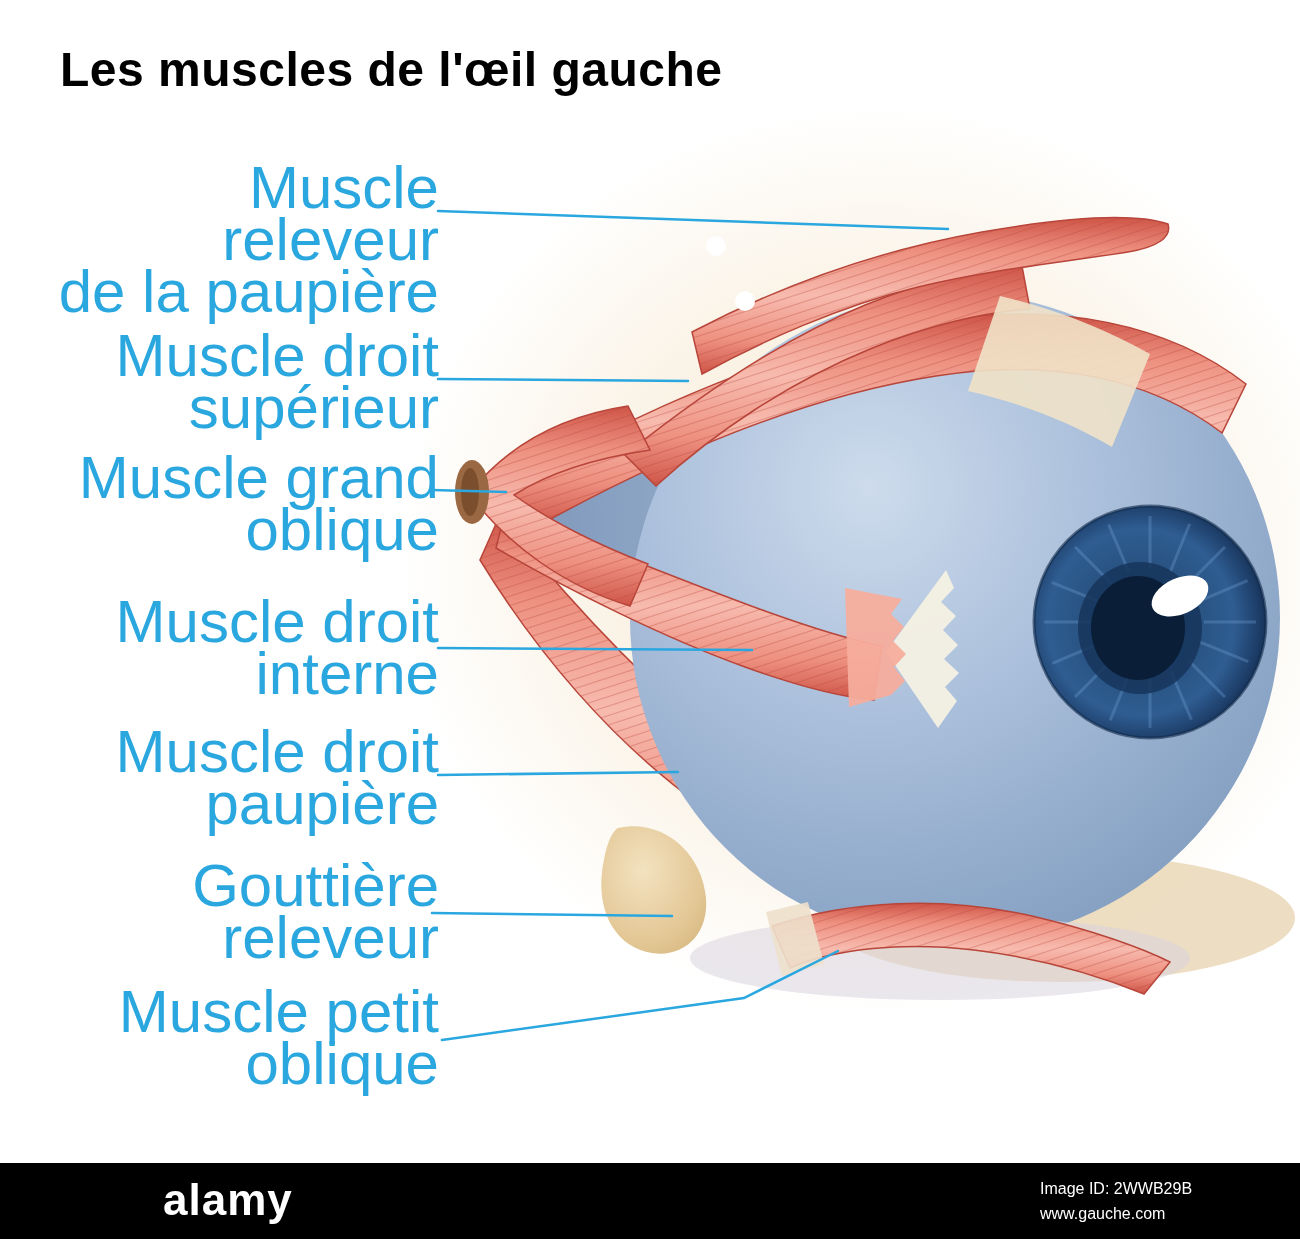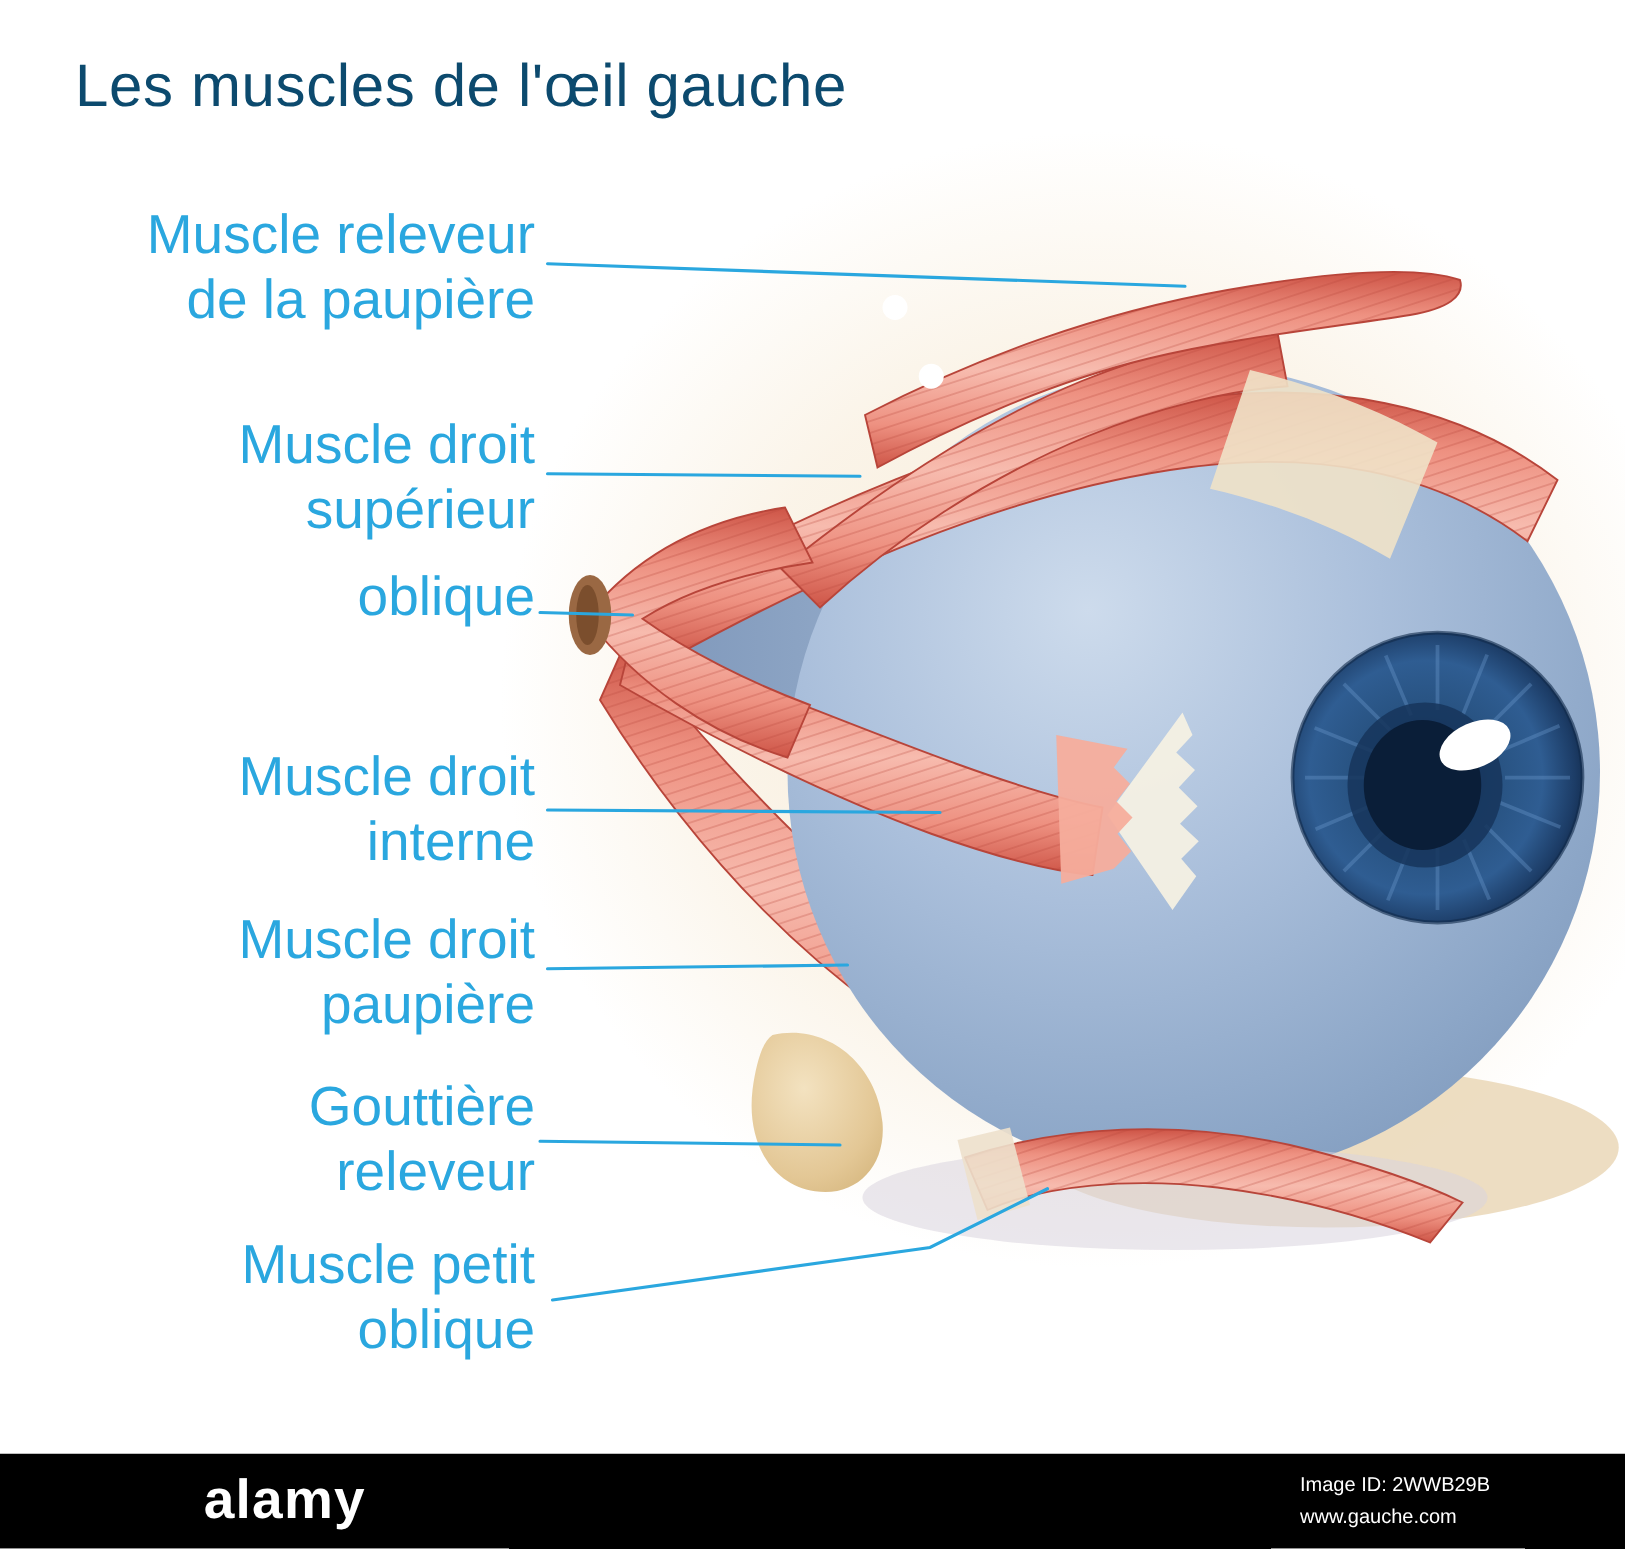--- a/index.html
+++ b/index.html
@@ -4,26 +4,26 @@
 <style>
   * { margin:0; padding:0; box-sizing:border-box; }
   html,body { background:#ffffff; font-family:"Liberation Sans", sans-serif; }
   .canvas {
     position:relative; width:1300px; height:1239px;
     background:#ffffff; overflow:hidden;
   }
   .illustration { position:absolute; left:0; top:0; width:1300px; height:1239px; }
   .title {
     position:absolute; left:60px; top:42px;
-    font-size:48px; font-weight:normal; color:#0c4a6e; letter-spacing:0.5px;
+    font-size:48px; font-weight:bold; color:#000000; letter-spacing:0.5px;
     white-space:nowrap;
   }
   .label {
-    position:absolute; left:8px; width:420px; text-align:right;
-    font-size:44px; line-height:52px; color:#2AA7DF;
+    position:absolute; left:19px; width:420px; text-align:right;
+    font-size:60px; line-height:52px; color:#2AA7DF;
   }
   .label span { display:block; }
   .lbl-1 { top:162px; }
   .lbl-2 { top:330px; }
   .lbl-3 { top:452px; }
   .lbl-4 { top:596px; }
   .lbl-5 { top:726px; }
   .lbl-6 { top:860px; }
   .lbl-7 { top:986px; }
   .alamy-bar {
@@ -183,20 +183,21 @@
 
   <div class="label lbl-1">
     <span>Muscle releveur</span>
     <span>de la paupière</span>
   </div>
   <div class="label lbl-2">
     <span>Muscle droit</span>
     <span>supérieur</span>
   </div>
   <div class="label lbl-3">
+    <span>Muscle grand</span>
     <span>oblique</span>
   </div>
   <div class="label lbl-4">
     <span>Muscle droit</span>
     <span>interne</span>
   </div>
   <div class="label lbl-5">
     <span>Muscle droit</span>
     <span>paupière</span>
   </div>

